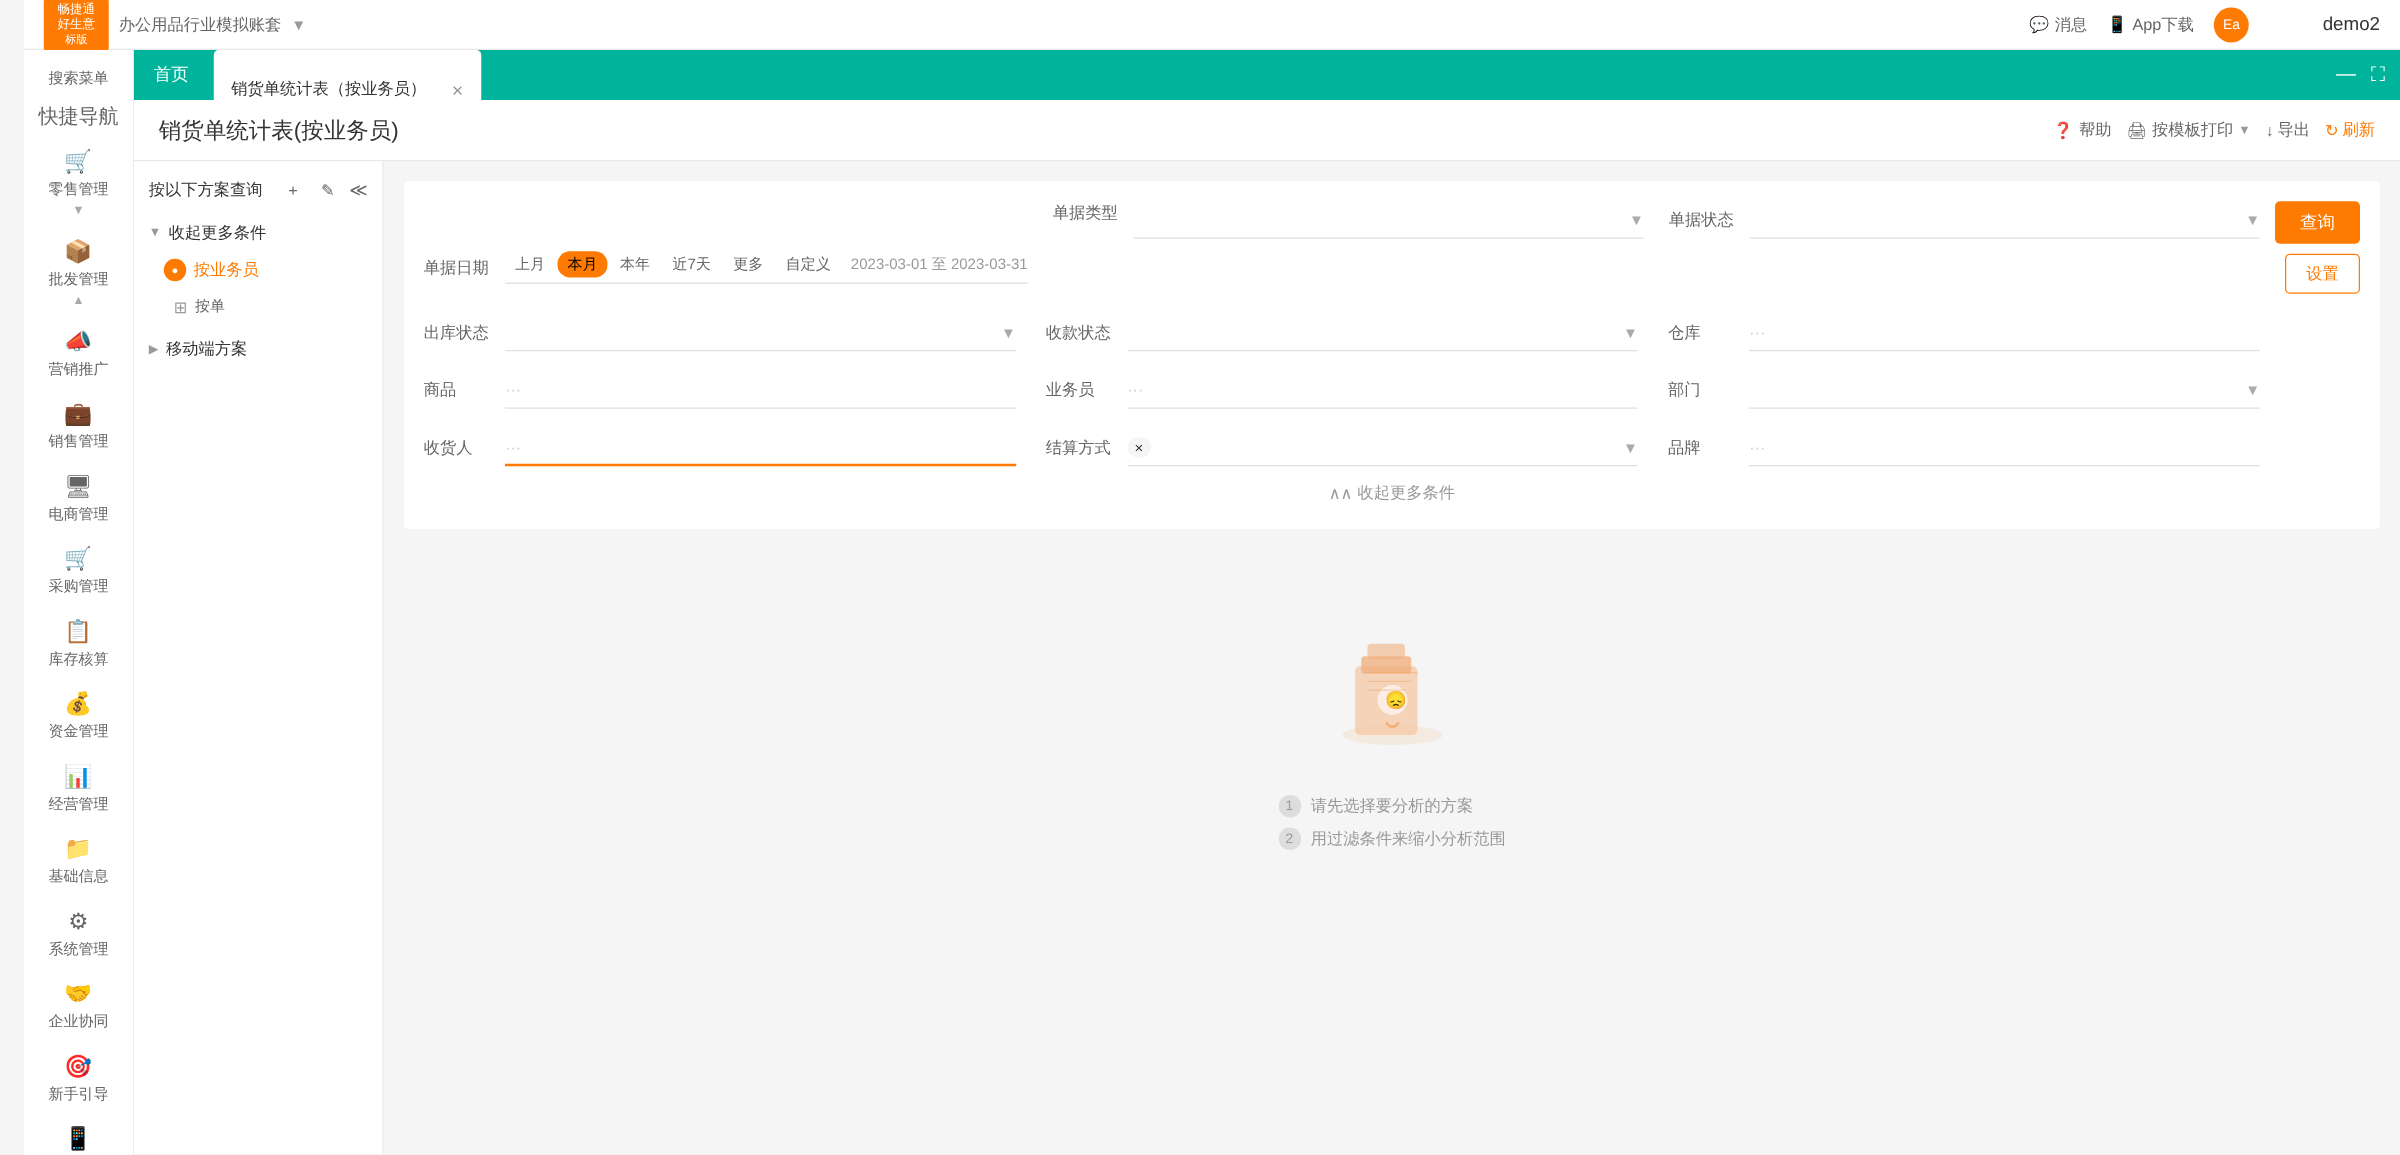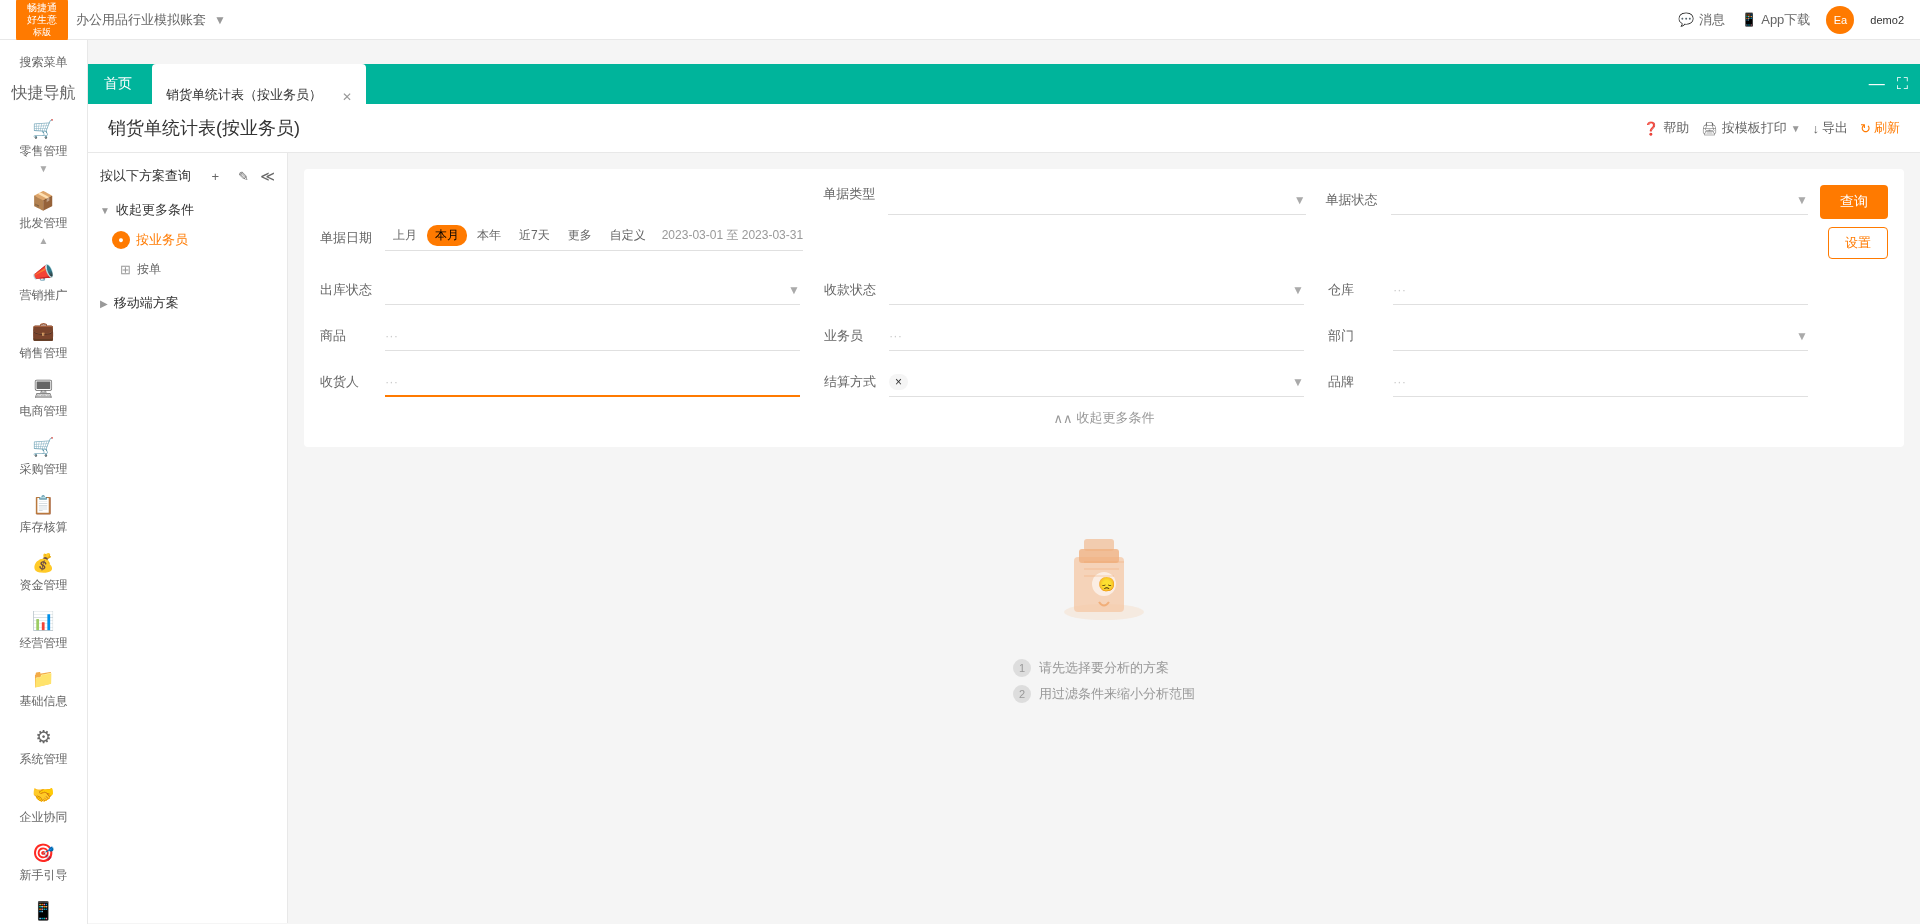--- a/index.html
+++ b/index.html
@@ -1,35 +1,35 @@
 <!DOCTYPE html>
 <html><head>
   <meta charset="utf-8">
   <style>
     * { box-sizing: border-box; margin: 0; padding: 0; font-family: 'Microsoft YaHei', Arial, sans-serif; }
     body { background: #f5f5f5; font-size: 13px; color: #333; overflow: hidden; }
 
     
-    .app-container { display: flex; flex-direction: column; height: 924px; width: 1920px; }
+    .app-container { display: flex; flex-direction: column; height: 924px; width: 1920px; padding-left: 19px; }
     .top-bar { height: 40px; background: #fff; display: flex; align-items: center; justify-content: space-between; padding: 0 16px; border-bottom: 1px solid #e8e8e8; flex-shrink: 0; }
     .top-bar-left { display: flex; align-items: center; gap: 8px; }
     .top-bar-right { display: flex; align-items: center; gap: 16px; }
     .main-layout { display: flex; flex: 1; overflow: hidden; }
 
     
     .sidebar { width: 88px; background: #fff; border-right: 1px solid #e8e8e8; display: flex; flex-direction: column; align-items: center; padding-top: 8px; overflow-y: auto; flex-shrink: 0; }
     .sidebar-logo-placeholder { width: 52px; height: 52px; background: #ff7a00; border-radius: 8px; display: flex; align-items: center; justify-content: center; color: #fff; font-size: 11px; text-align: center; line-height: 1.3; }
     .sidebar-item { width: 100%; display: flex; flex-direction: column; align-items: center; padding: 8px 4px; cursor: pointer; color: #666; font-size: 12px; gap: 3px; }
     .sidebar-item-icon { font-size: 18px; }
 
     
     .content-area { flex: 1; display: flex; flex-direction: column; overflow: hidden; }
 
     
-    .tab-bar { height: 40px; background: #00b49b; display: flex; align-items: center; padding: 0 0; flex-shrink: 0; margin-top: 24px; }
+    .tab-bar { height: 40px; background: #00b49b; display: flex; align-items: center; padding: 0 0; flex-shrink: 0; }
     .tab-home { padding: 0 16px; height: 40px; display: flex; align-items: center; color: #fff; font-size: 14px; cursor: pointer; }
     .tab-item { height: 40px; display: flex; align-items: flex-end; gap: 20px; padding: 0 14px; background: #fff; color: #333; font-size: 13px; cursor: pointer; border-radius: 4px 4px 0 0; margin-left: 4px; }
     .tab-item .tab-close { color: #999; font-size: 12px; }
     .tab-right-btns { margin-left: auto; display: flex; align-items: center; gap: 4px; padding-right: 8px; }
     .tab-right-btn { color: #fff; font-size: 16px; cursor: pointer; padding: 4px; }
 
     
     .page-body { flex: 1; overflow: auto; padding: 0; background: #f5f5f5; }
 
     
@@ -81,21 +81,21 @@
     
     .query-btn { background: #ff7a00; color: #fff; border: none; padding: 8px 20px; border-radius: 4px; cursor: pointer; font-size: 14px; }
     .settings-btn { background: #fff; color: #ff7a00; border: 1px solid #ff7a00; padding: 6px 16px; border-radius: 4px; cursor: pointer; font-size: 13px; margin-top: 4px; }
     .btn-group { display: flex; flex-direction: column; gap: 4px; align-items: flex-end; flex-shrink: 0; padding-left: 12px; }
     .workspace-name { color: #666; font-size: 13px; }
     .workspace-arrow { color: #999; font-size: 12px; cursor: pointer; }
 
     .msg-btn { display: flex; align-items: center; gap: 4px; color: #666; cursor: pointer; font-size: 13px; }
     .app-download { display: flex; align-items: center; gap: 4px; color: #666; cursor: pointer; font-size: 13px; }
     .user-avatar { width: 28px; height: 28px; border-radius: 50%; background: #ff7a00; display: flex; align-items: center; justify-content: center; color: #fff; font-size: 12px; overflow: hidden; }
-    .user-name { color: #333; font-size: 11px; cursor: pointer; }
+    .user-name { color: #333; font-size: 15px; cursor: pointer; margin-left: 43px; }
 
     .search-menu { color: #666; font-size: 12px; cursor: pointer; padding: 6px 8px; }
     .shortcut-nav { color: #666; font-size: 16px; cursor: pointer; padding: 6px 8px; }
     .fg-label { width: 65px; color: #666; font-size: 13px; flex-shrink: 0; }
     .fg-control { flex: 1; border-bottom: 1px solid #e0e0e0; min-height: 30px; display: flex; align-items: center; justify-content: space-between; padding: 3px 0; cursor: pointer; }
     .fg-control-text { color: #ccc; font-size: 13px; }
     .fg-arrow { color: #aaa; font-size: 12px; }
   </style>
 </head>
 <body>

